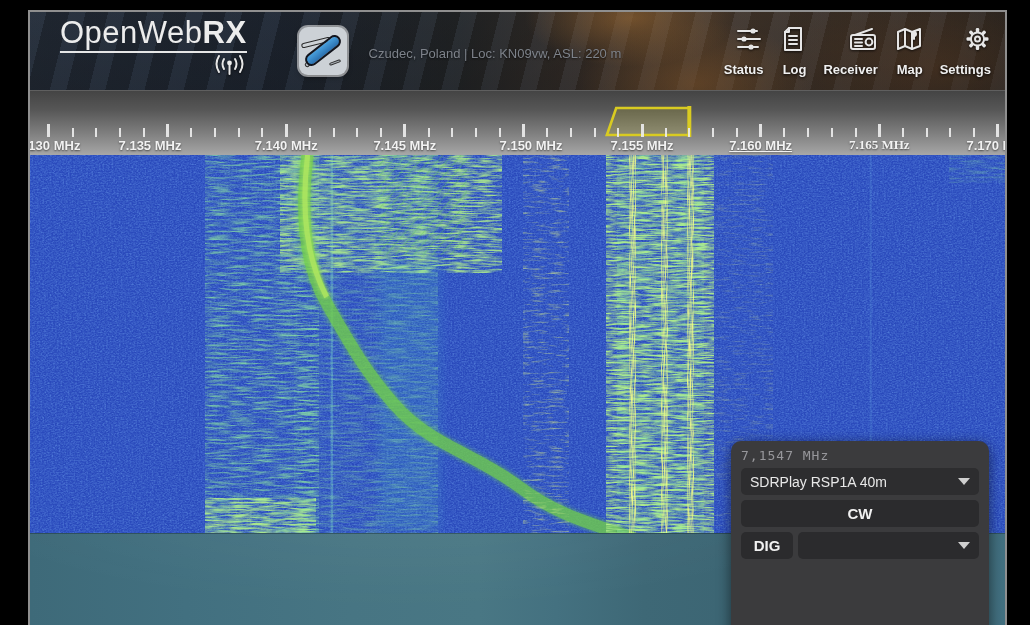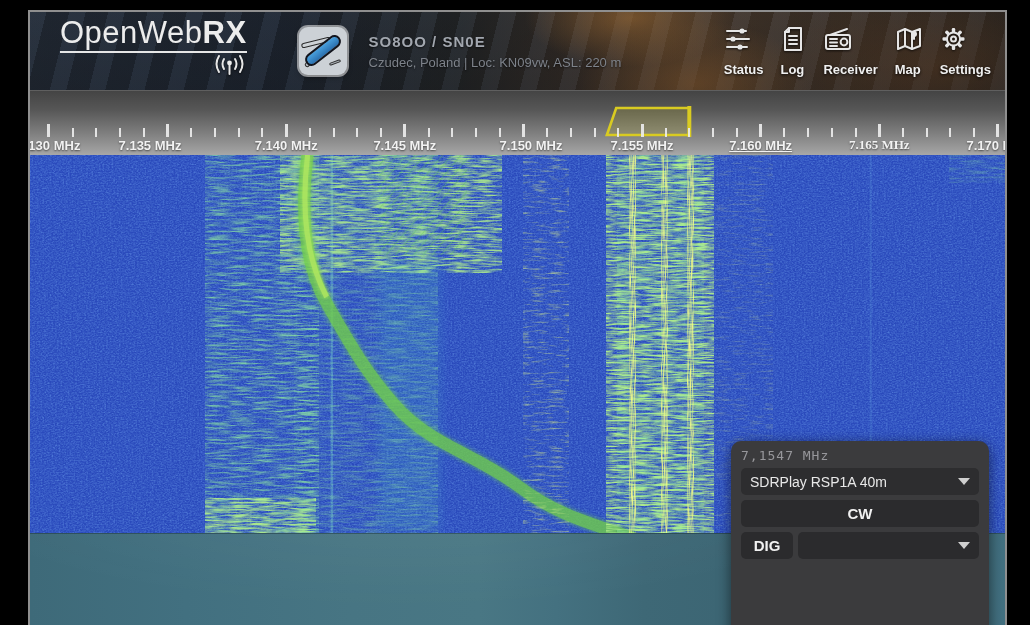--- a/index.html
+++ b/index.html
@@ -33,21 +33,21 @@
     background:#cdd2d6; border:1px solid #2a2a2a; transform:rotate(-14deg); }
   .knife-tool { position:absolute; left:4px; top:31px; width:16px; height:5px; border-radius:3px;
     background:#b8bdc2; border:1px solid #2a2a2a; transform:rotate(-48deg); }
   .knife-tool2 { position:absolute; left:30px; top:34px; width:12px; height:3px; border-radius:2px;
     background:#aab0b6; border:1px solid #2f2f2f; transform:rotate(-20deg); }
   .station { margin-left:22px; }
   .callsign { font-size:15px; font-weight:bold; letter-spacing:1px; color:#a2a7af;
     text-shadow:0 1px 2px rgba(0,0,0,.6); }
   .location { font-size:13px; color:#7d828a; margin-top:5px; text-shadow:0 1px 2px rgba(0,0,0,.6); }
   .nav { margin-left:auto; margin-right:14px; display:flex; gap:17px; }
-  .nav-item { display:flex; flex-direction:column; align-items:flex-start; gap:10px; cursor:pointer; }
+  .nav-item { display:flex; flex-direction:column; align-items:flex-end; gap:10px; cursor:pointer; }
   .nav-item svg { display:block; }
   .nav-label { font-size:13px; font-weight:bold; color:#f0f0f0; text-shadow:0 1px 3px rgba(0,0,0,.9); }
 
   
   .scale { position:absolute; left:0; top:78px; width:100%; height:65px;
     background:linear-gradient(#434343 0%,#565656 30%,#7d7d7d 65%,#9d9d9d 92%,#a8a8a8 100%);
     box-shadow:inset 0 1px 0 rgba(255,255,255,.15); cursor:pointer; }
   .tick { position:absolute; bottom:18px; width:2px; height:9px; background:#ececec; opacity:.92; }
   .tick.major { width:3px; height:13px; }
   .tick-label { position:absolute; bottom:2px; transform:translateX(-50%); font-size:13px; font-weight:bold;
@@ -109,21 +109,20 @@
             <path d="M27,3 Q32,11 27,19"></path>
         </svg>
       </div>
       <div class="knife-badge">
         <div class="knife-blade"></div>
           <div class="knife-tool"></div>
           <div class="knife-tool2"></div>
           <div class="knife-body"></div>
       </div>
       <div class="station">
-        <div class="callsign">SO8OO / SN0E</div>
         <div class="location">Czudec, Poland | Loc: KN09vw, ASL: 220 m</div>
       </div>
       <div class="nav">
         <div class="nav-item">
           <svg class="icon-svg" width="28" height="26" viewBox="0 0 28 26">
             <path d="M3,5 H22"></path>
               <circle cx="18" cy="5" r="2.6" fill="#e6e6e6" stroke="none"></circle>
             <path d="M3,13 H25"></path>
               <circle cx="9" cy="13" r="2.6" fill="#e6e6e6" stroke="none"></circle>
             <path d="M3,21 H23"></path>

